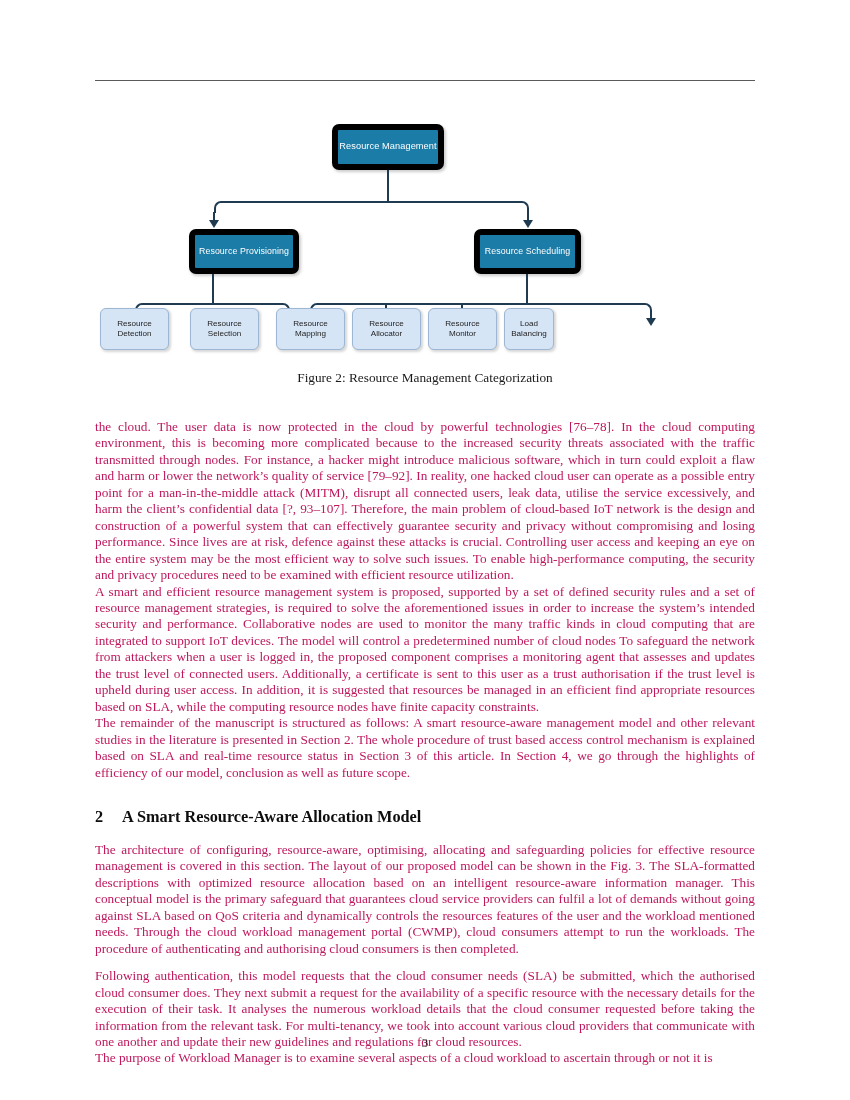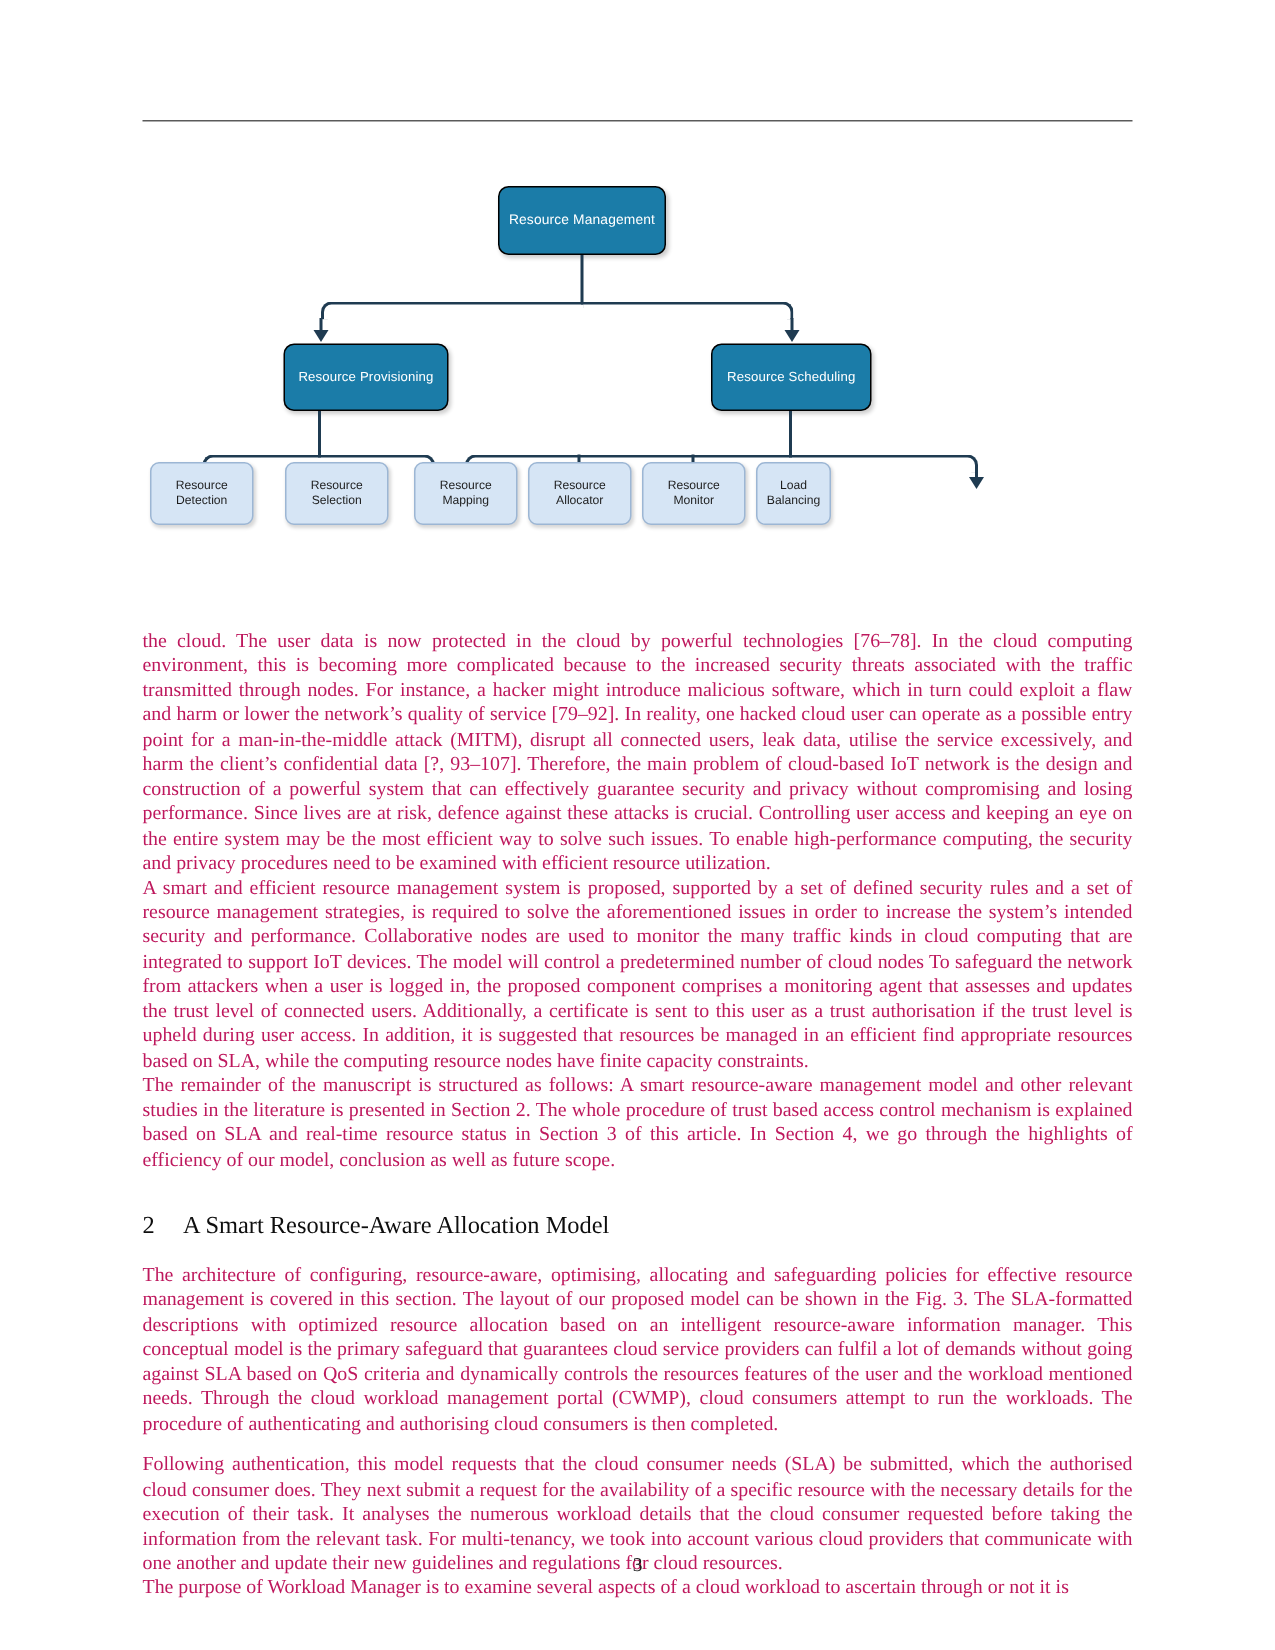--- a/index.html
+++ b/index.html
@@ -88,21 +88,21 @@
     align-items: center;
     justify-content: center;
     text-align: center;
     font-family: "Liberation Sans", sans-serif;
     line-height: 1.22;
     border-radius: 7px;
   }
   .node.l1, .node.l2 {
     background: #1b7ca8;
     color: #ffffff;
-    border: 1px solid #000000;
+    border: 6px solid #000000;
     box-shadow: 1.5px 2px 3px rgba(0,0,0,0.20);
   }
   .node.l1 {
     font-size: 9.2px;
     letter-spacing: 0.1px;
   }
   .node.l2 {
     font-size: 8.8px;
     letter-spacing: 0.1px;
   }
@@ -163,21 +163,21 @@
     text-align: justify;
     text-justify: inter-word;
     color: #be185d;
     hyphens: none;
   }
   p.gap-before { margin-top: 11px; }
 
   h2.section {
     margin: 0;
     font-size: 16.3px;
-    font-weight: normal;
+    font-weight: bold;
     color: #0e0e0e;
     font-family: "Liberation Serif", serif;
   }
   .sec-wrap { margin-top: 26px; margin-bottom: 15px; }
   .sec-num { display: inline-block; width: 27px; }
 
   .pageno {
     position: absolute;
     left: 0;
     top: 1035px;
@@ -237,20 +237,21 @@
       <div class="node l3" style="left:181px; top:196px; width:69px; height:42px; white-space:pre-line;">Resource
 Mapping</div>
       <div class="node l3" style="left:257px; top:196px; width:69px; height:42px; white-space:pre-line;">Resource
 Allocator</div>
       <div class="node l3" style="left:333px; top:196px; width:69px; height:42px; white-space:pre-line;">Resource
 Monitor</div>
       <div class="node l3" style="left:409px; top:196px; width:50px; height:42px; white-space:pre-line;">Load
 Balancing</div>
     </div>
 
+    <div class="figcaption">Figure 2: Resource Management Categorization</div>
   </div>
 
   <div class="body-col">
     <p class="para">the cloud. The user data is now protected in the cloud by powerful technologies [76–78]. In the cloud computing environment, this is becoming more complicated because to the increased security threats associated with the traffic transmitted through nodes. For instance, a hacker might introduce malicious software, which in turn could exploit a flaw and harm or lower the network’s quality of service [79–92]. In reality, one hacked cloud user can operate as a possible entry point for a man-in-the-middle attack (MITM), disrupt all connected users, leak data, utilise the service excessively, and harm the client’s confidential data [?, 93–107]. Therefore, the main problem of cloud-based IoT network is the design and construction of a powerful system that can effectively guarantee security and privacy without compromising and losing performance. Since lives are at risk, defence against these attacks is crucial. Controlling user access and keeping an eye on the entire system may be the most efficient way to solve such issues. To enable high-performance computing, the security and privacy procedures need to be examined with efficient resource utilization.</p>
     <p class="para">A smart and efficient resource management system is proposed, supported by a set of defined security rules and a set of resource management strategies, is required to solve the aforementioned issues in order to increase the system’s intended security and performance. Collaborative nodes are used to monitor the many traffic kinds in cloud computing that are integrated to support IoT devices. The model will control a predetermined number of cloud nodes To safeguard the network from attackers when a user is logged in, the proposed component comprises a monitoring agent that assesses and updates the trust level of connected users. Additionally, a certificate is sent to this user as a trust authorisation if the trust level is upheld during user access. In addition, it is suggested that resources be managed in an efficient find appropriate resources based on SLA, while the computing resource nodes have finite capacity constraints.</p>
     <p class="para">The remainder of the manuscript is structured as follows: A smart resource-aware management model and other relevant studies in the literature is presented in Section 2. The whole procedure of trust based access control mechanism is explained based on SLA and real-time resource status in Section 3 of this article. In Section 4, we go through the highlights of efficiency of our model, conclusion as well as future scope.</p>
 
     <div class="sec-wrap">
       <h2 class="section"><span class="sec-num">2</span><span>A Smart Resource-Aware Allocation Model</span></h2>
     </div>

